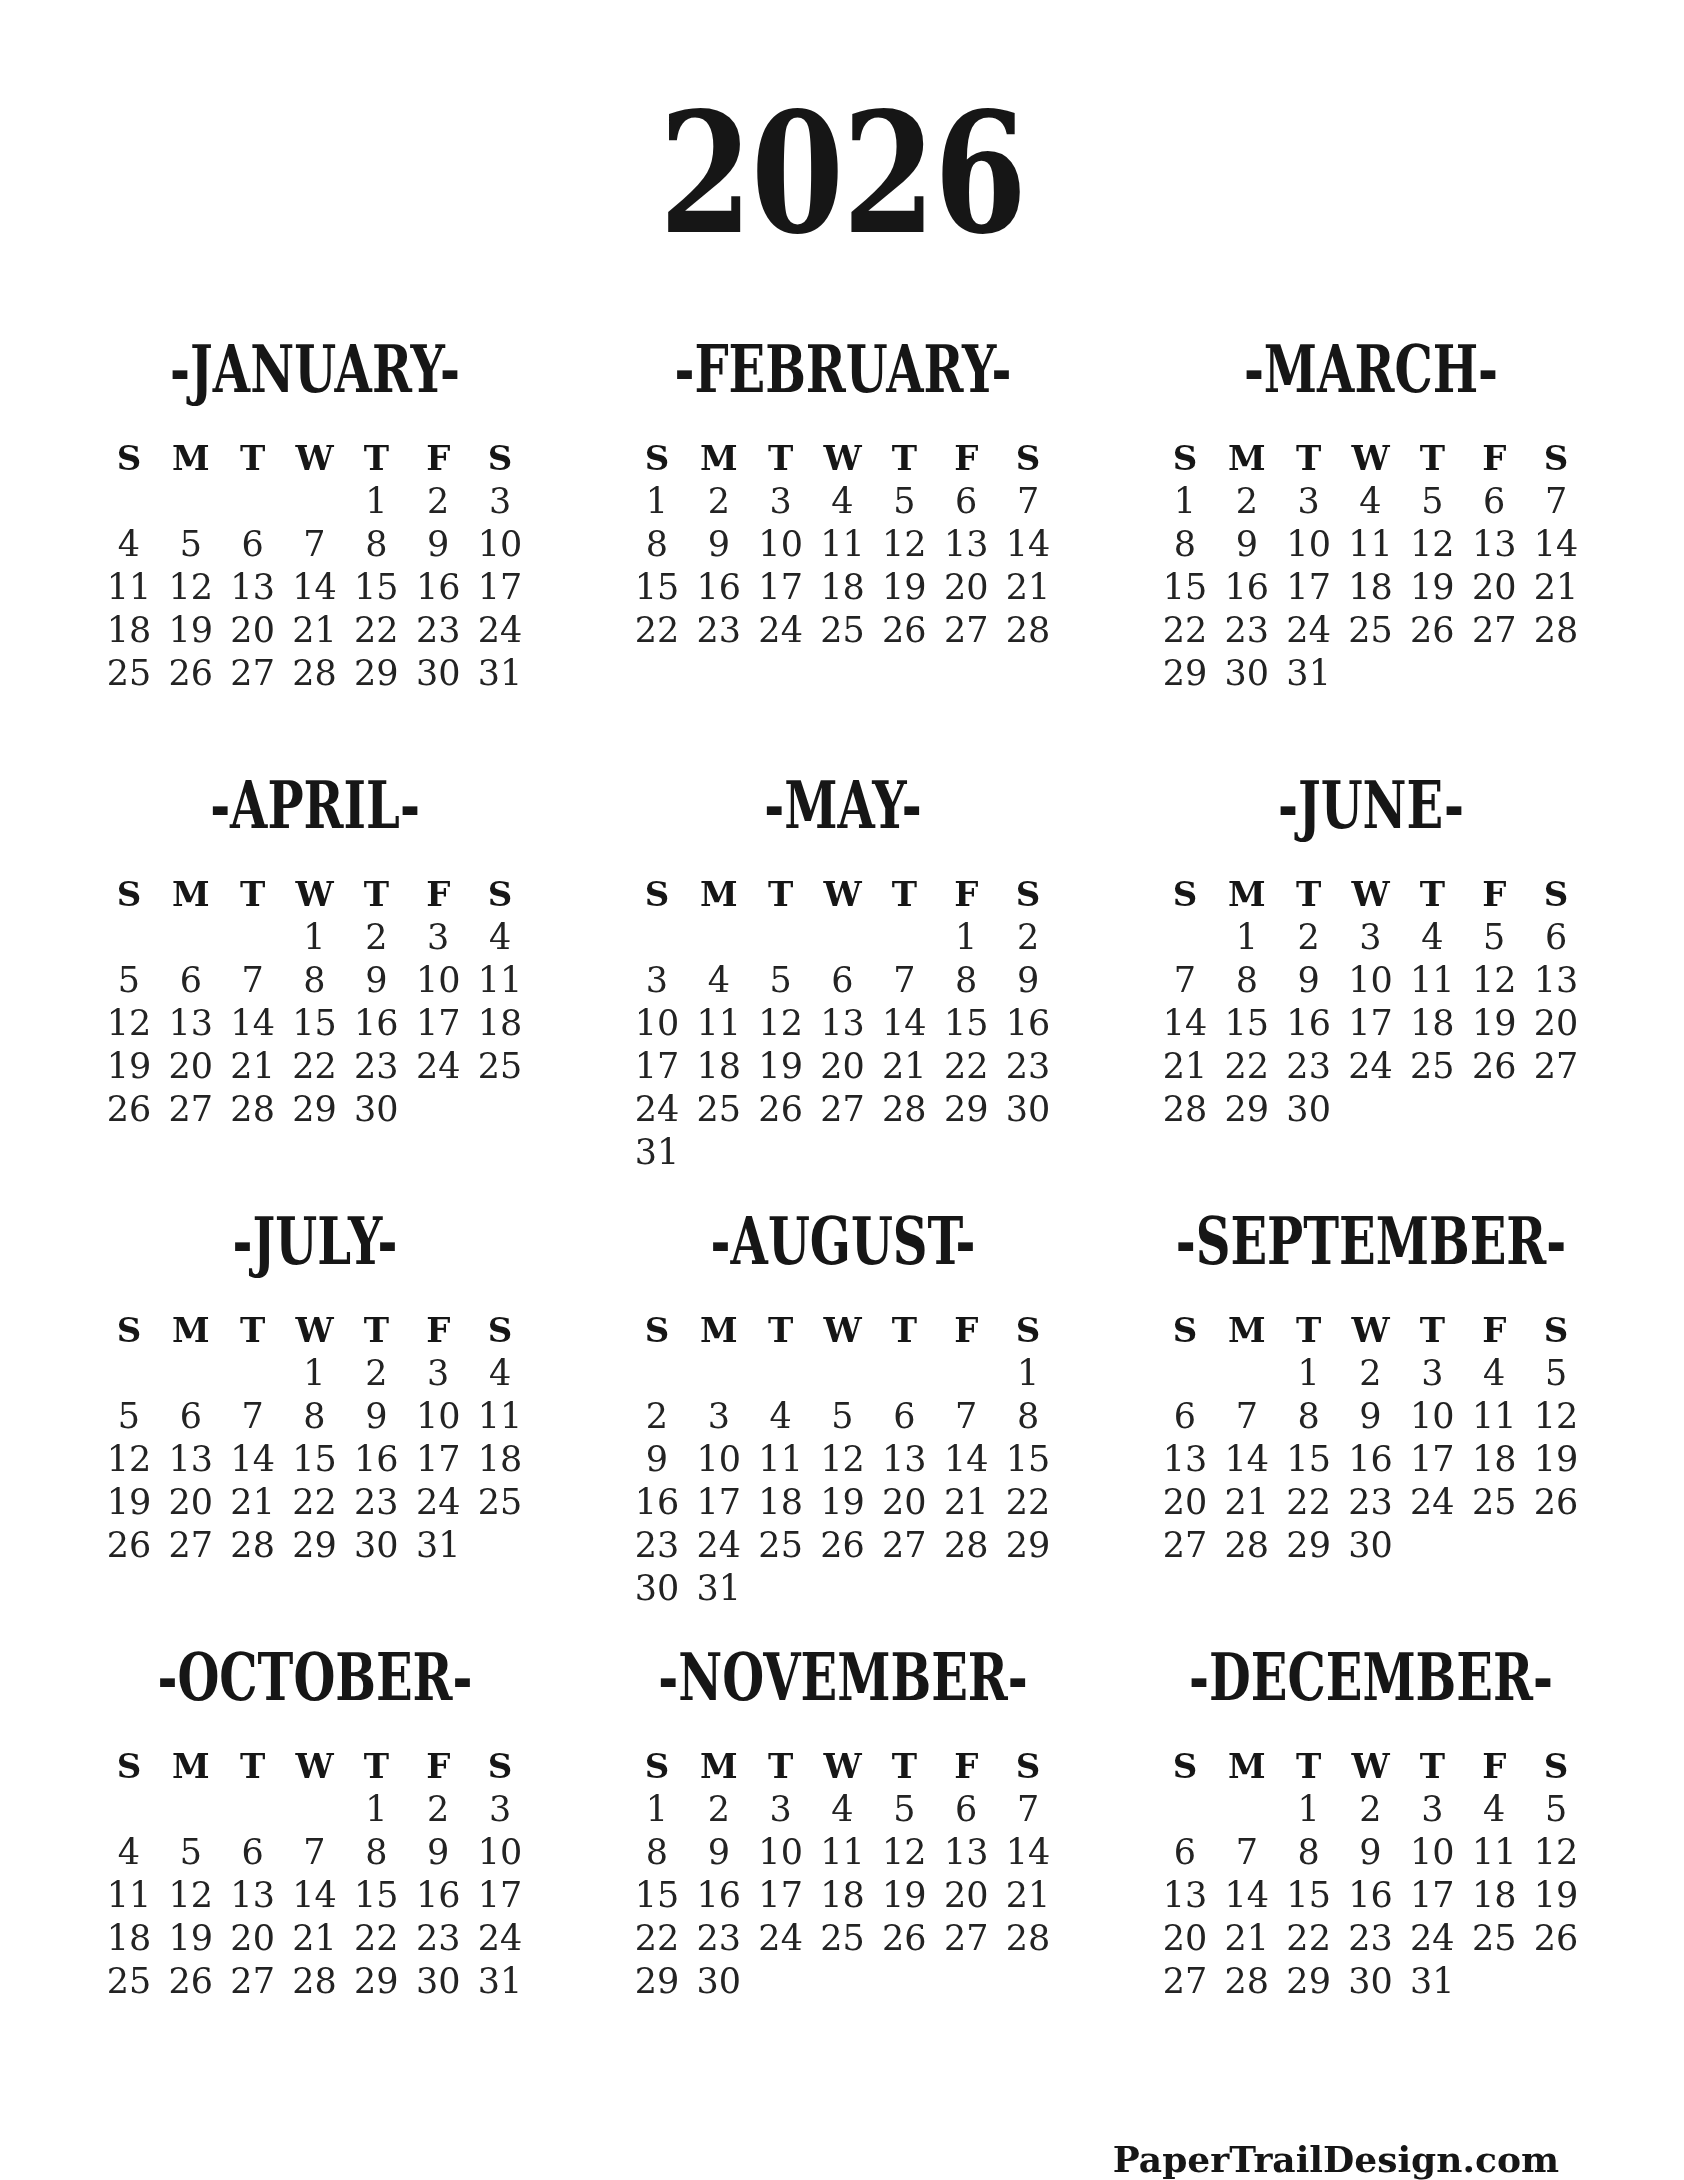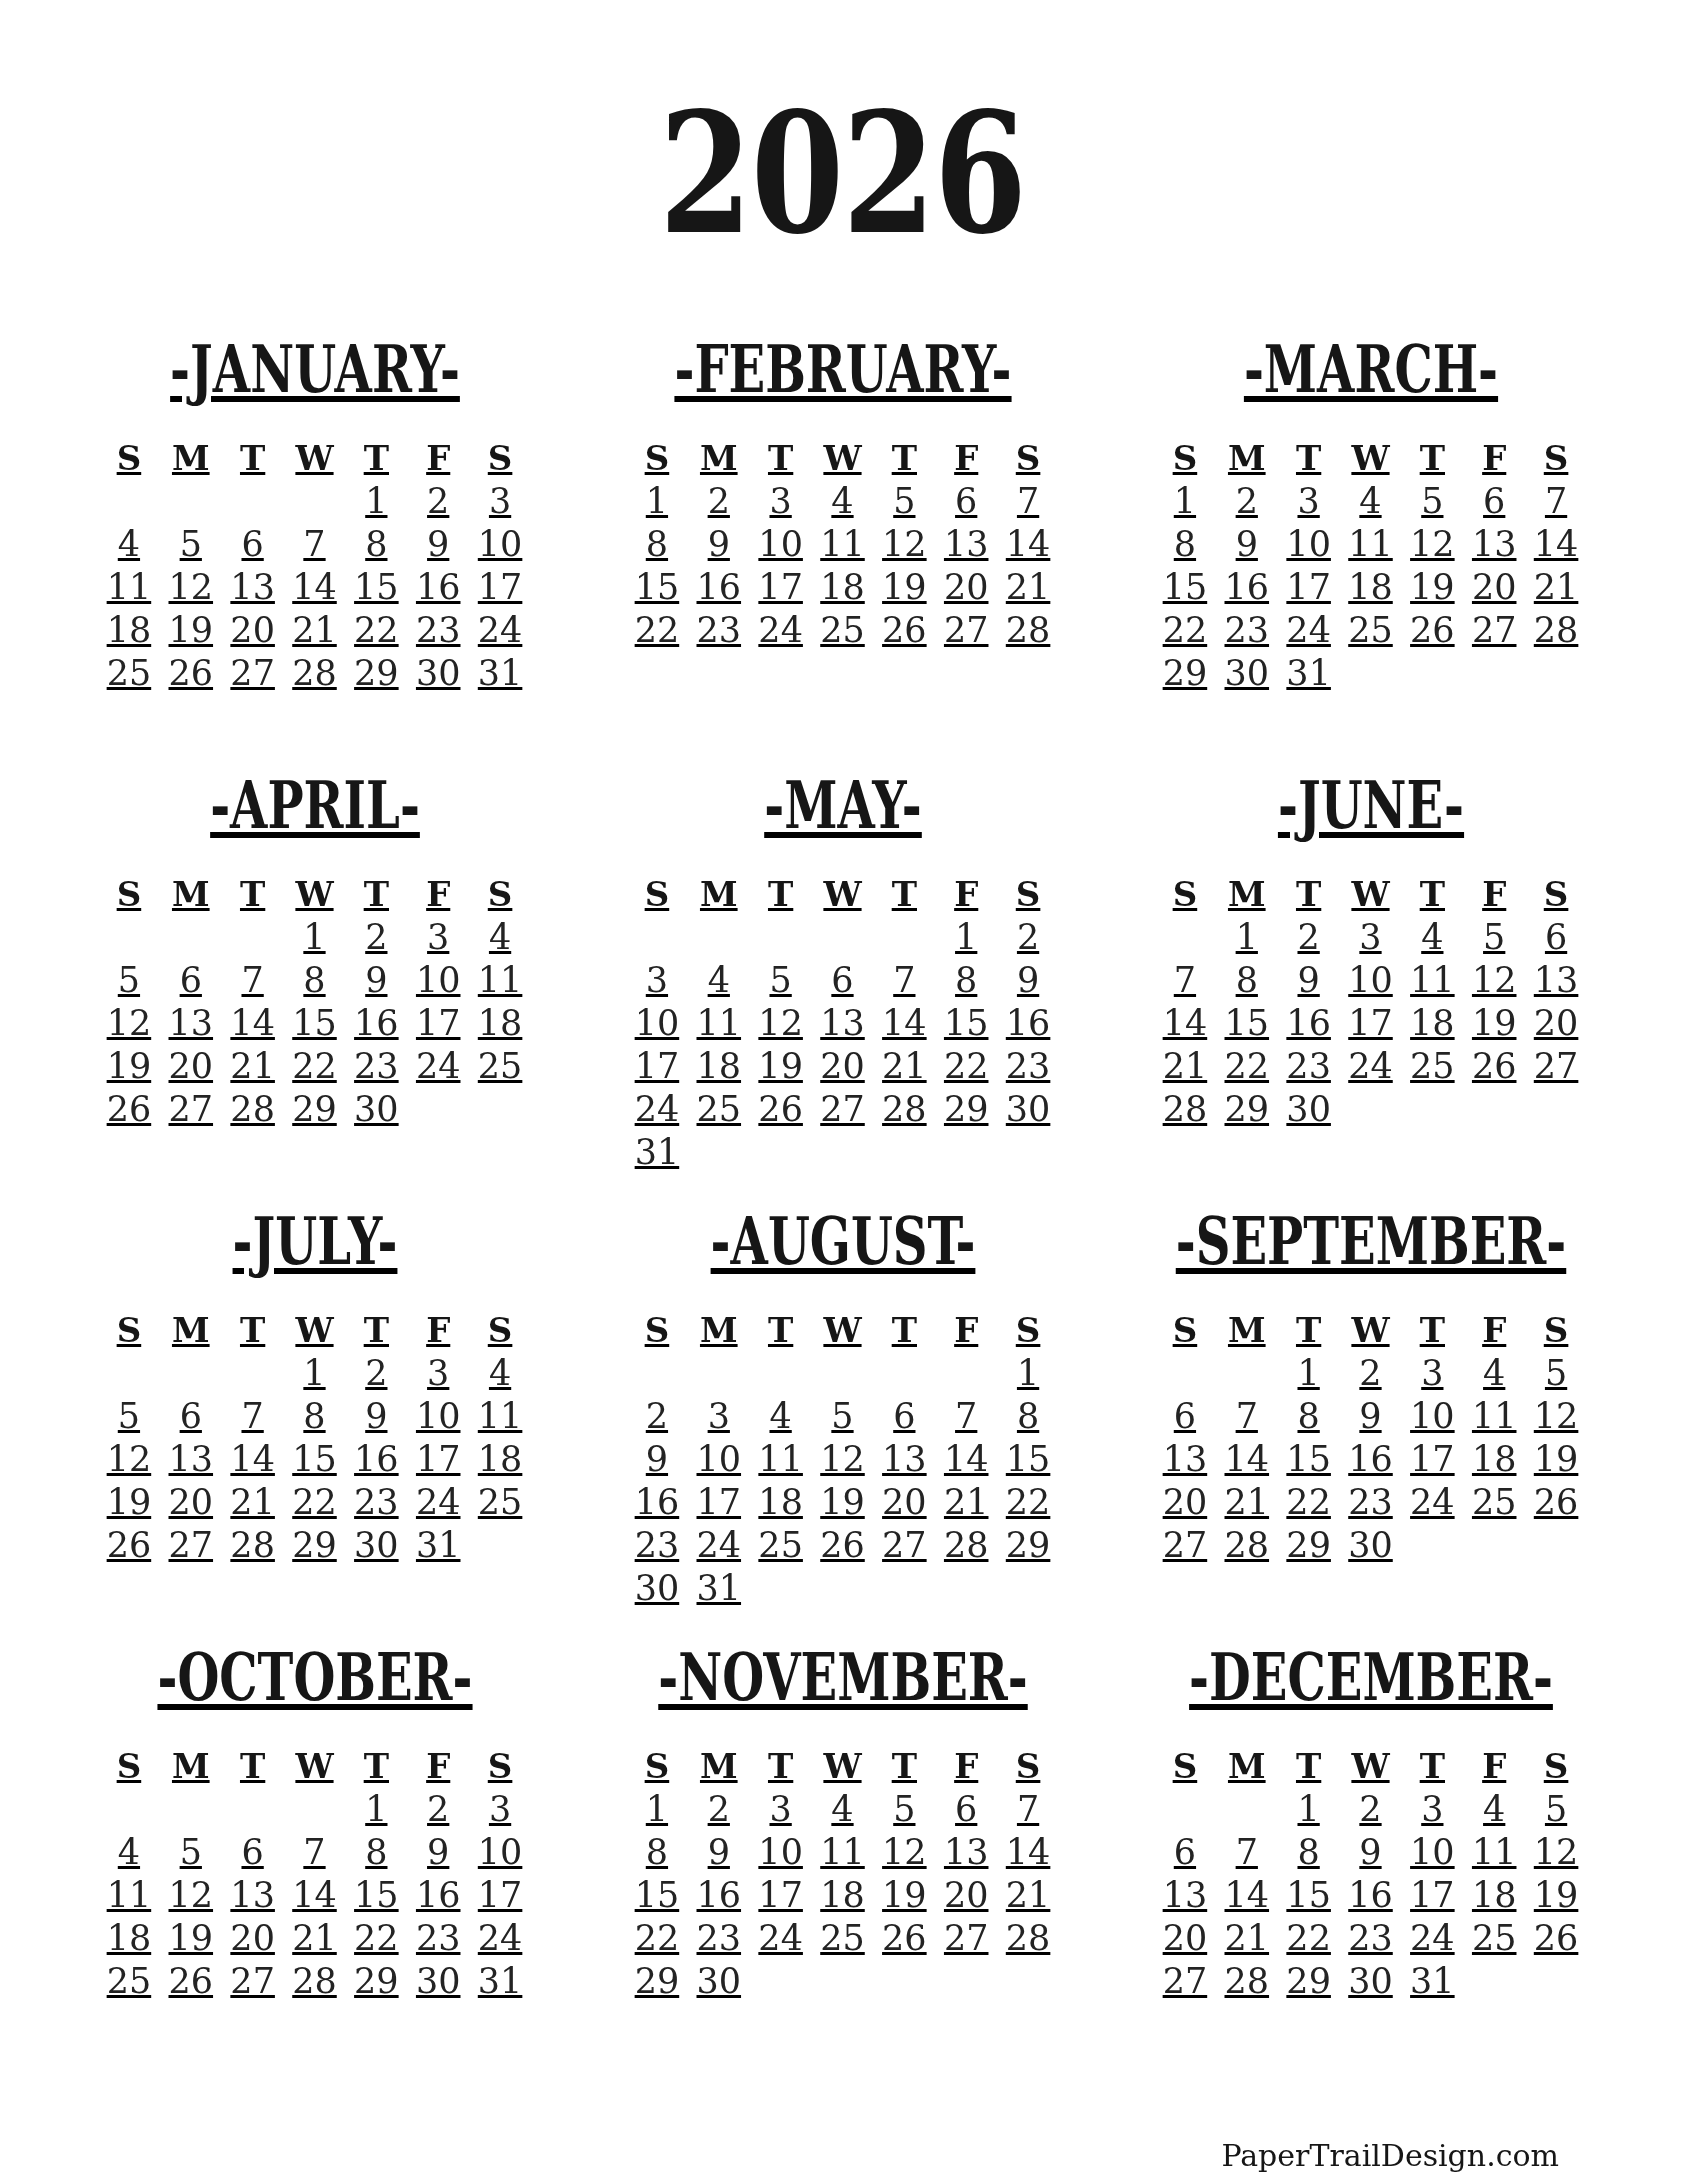--- a/index.html
+++ b/index.html
@@ -31,21 +31,21 @@
     transform-origin:50% 50%;
     letter-spacing:-1.7px;
   }
   .months-grid{
     display:grid;
     grid-template-columns:repeat(3,528px);
     grid-auto-rows:436px;
     justify-content:center;
     margin-top:56px;
   }
-  .month{width:528px;text-decoration:underline;}
+  .month{width:528px;}
   .month-name{
     text-align:center;
     font-size:65px;
     line-height:65px;
     font-weight:700;
     color:var(--ink);
     transform:scaleX(0.74);
     transform-origin:50% 50%;
     white-space:nowrap;
   }
@@ -69,22 +69,22 @@
     color:var(--ink);
   }
   .cell.day{
     font-size:35px;
     font-weight:400;
   }
   .footer{
     position:absolute;
     top:2072px;
     right:126px;
-    font-size:30px;
-    font-weight:400;
+    font-size:36px;
+    font-weight:700;
     color:var(--ink);
   }
 </style>
 </head>
 <body>
 
 <div class="page">
   <h1 class="year">2026</h1>
   <main class="months-grid">
   <section class="month">

